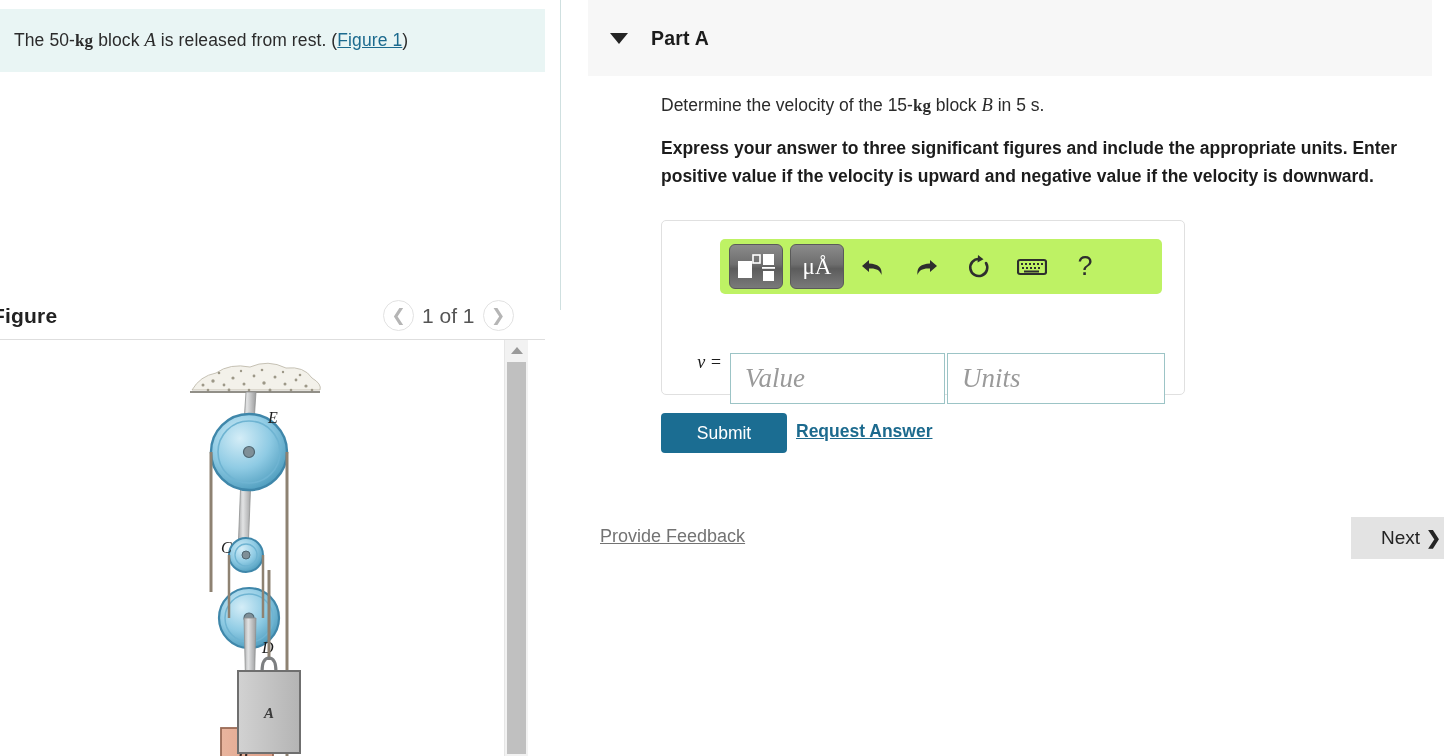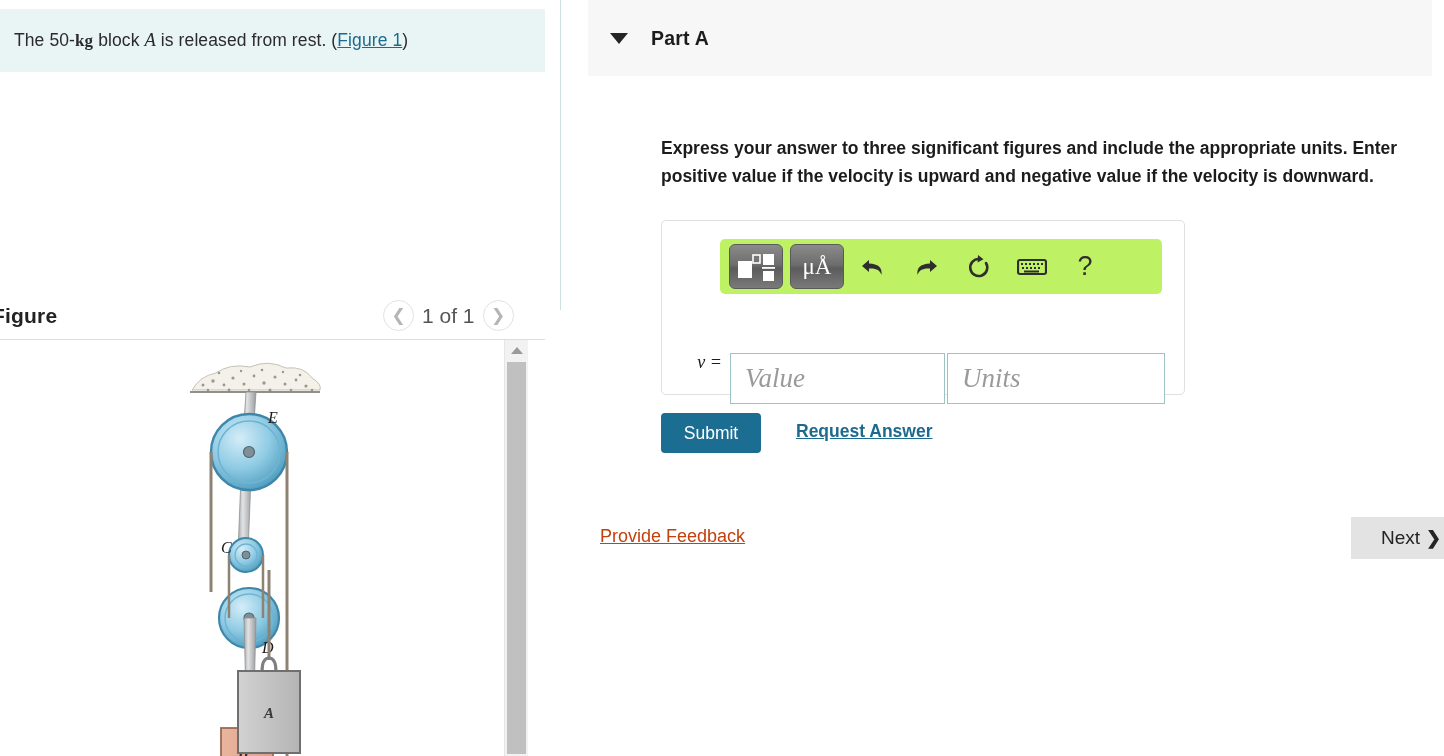--- a/index.html
+++ b/index.html
@@ -310,21 +310,21 @@
     font-family: "Liberation Serif", serif;
     font-style: italic;
     opacity: 1;
   }
   .input-value { width: 215px; }
   .input-units { width: 218px; margin-left: 2px; }
 
   .submit-btn {
     position: absolute;
     left: 100px; top: 413px;
-    width: 100px;
+    width: 126px;
     height: 40px;
     background: #1b6d92;
     color: #fff;
     border: none;
     border-radius: 4px;
     font-size: 17.5px;
     font-family: "Liberation Sans", sans-serif;
     cursor: pointer;
   }
   .request-answer {
@@ -334,21 +334,21 @@
     font-weight: bold;
     color: #1c6a8e;
     text-decoration: underline;
     cursor: pointer;
   }
 
   .provide-feedback {
     position: absolute;
     left: 39px; top: 526px;
     font-size: 18px;
-    color: #c2410c;
+    color: #737373;
     text-decoration: underline;
     cursor: pointer;
   }
   .next-btn {
     position: absolute;
     left: 790px; top: 517px;
     width: 120px;
     height: 42px;
     background: #e3e3e3;
     border: none;
@@ -516,20 +516,21 @@
 
   <div class="pane-divider"></div>
 
   <div class="right-pane">
 
     <div class="part-header">
       <div class="collapse-caret"></div>
       <div class="part-title">Part A</div>
     </div>
 
+    <div class="question-text"><span>Determine the velocity of the 15-</span><span class="mathunit">kg</span><span> block </span><span class="mathvar">B</span><span> in 5 </span><span>s</span><span>.</span></div>
 
     <div class="instruction-text">Express your answer to three significant figures and include the appropriate units. Enter positive value if the velocity is upward and negative value if the velocity is downward.</div>
 
     <div class="answer-box">
 
       <div class="mathtoolbar">
         <div class="tb-btn-dark">
           <svg width="40" height="30" viewBox="0 0 40 30">
             <rect x="2" y="9" width="14" height="17" fill="#fff"></rect>
             <rect x="17" y="3" width="7" height="8" fill="none" stroke="#fff" stroke-width="1.6"></rect>

